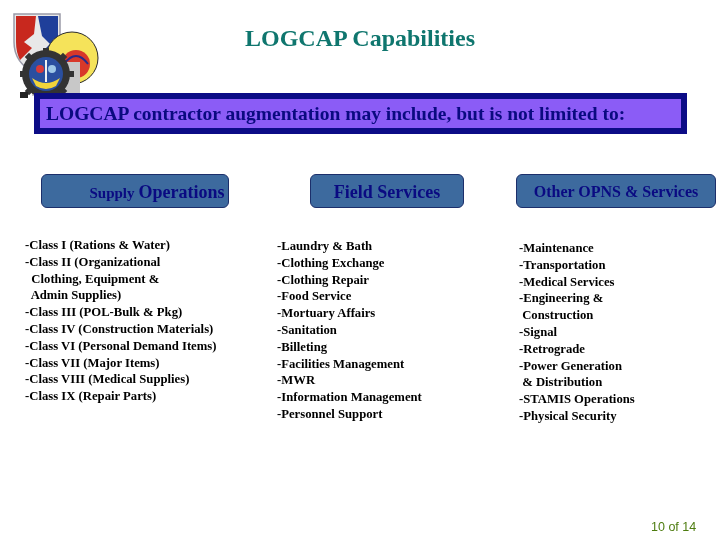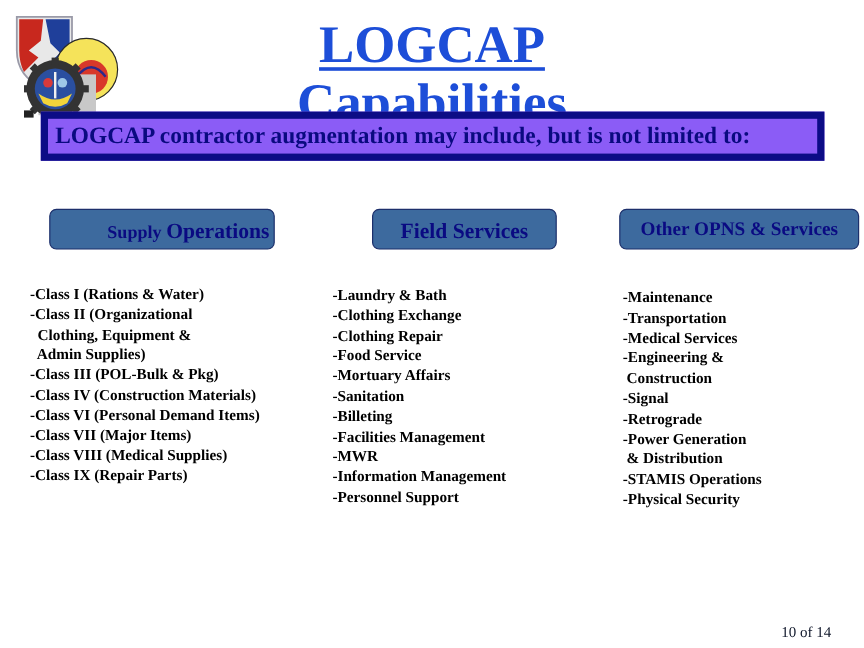--- a/index.html
+++ b/index.html
@@ -4,22 +4,22 @@
 <style>
   html, body { margin: 0; padding: 0; }
   body {
     width: 720px; height: 540px; position: relative; overflow: hidden;
     background: #ffffff;
     font-family: "Liberation Serif", "DejaVu Serif", serif;
   }
   .logo { position: absolute; left: 6px; top: 8px; width: 96px; height: 92px; }
   .title {
     position: absolute; left: 180px; top: 14px; width: 360px;
-    text-align: center; color: #1d4ed8; font-weight: bold; font-size: 44px;
-    text-decoration: underline; text-decoration-thickness: 3px; text-underline-offset: 4px;
+    text-align: center; color: #0f766e; font-weight: bold; font-size: 24px;
+    text-decoration-thickness: 3px; text-underline-offset: 4px;
     line-height: 48px;
   }
   .banner {
     position: absolute; left: 34px; top: 93px; width: 641px; height: 29px;
     background: #8b5cf6; border: 6px solid #0c0c86;
     box-shadow: 0 0 0 0 transparent;
   }
   .banner span {
     position: absolute; left: 6px; top: 0; line-height: 29px;
     font-size: 19.5px; font-weight: bold; color: #0a0a80; white-space: nowrap;
@@ -38,22 +38,22 @@
   .list {
     position: absolute; margin: 0; padding: 0; list-style: none;
     font-size: 12.7px; font-weight: bold; color: #000000; line-height: 16.8px;
   }
   .list li { white-space: pre; }
   #list-supply { left: 25px; top: 237px; }
   #list-field { left: 277px; top: 238px; }
   #list-other { left: 519px; top: 240px; }
   .page-num {
     position: absolute; left: 651px; top: 520px;
-    font-family: Liberation Serif, serif;
-    font-size: 12.5px; color: #0f172a;
+    font-family: Liberation Sans, sans-serif;
+    font-size: 12.5px; color: #4d7c0f;
   }
 </style>
 </head>
 <body>
 
 <div class="logo">
   <svg width="96" height="92" viewBox="0 0 96 92">
 
     <path d="M8 6 L54 6 L54 34 Q54 56 31 66 Q8 56 8 34 Z" fill="#e8e8e8" stroke="#9a9aa8" stroke-width="1.5"></path>
     <path d="M10 8 L30 8 L28 26 L18 34 L26 40 L14 52 Q10 44 10 34 Z" fill="#c8281e"></path>

